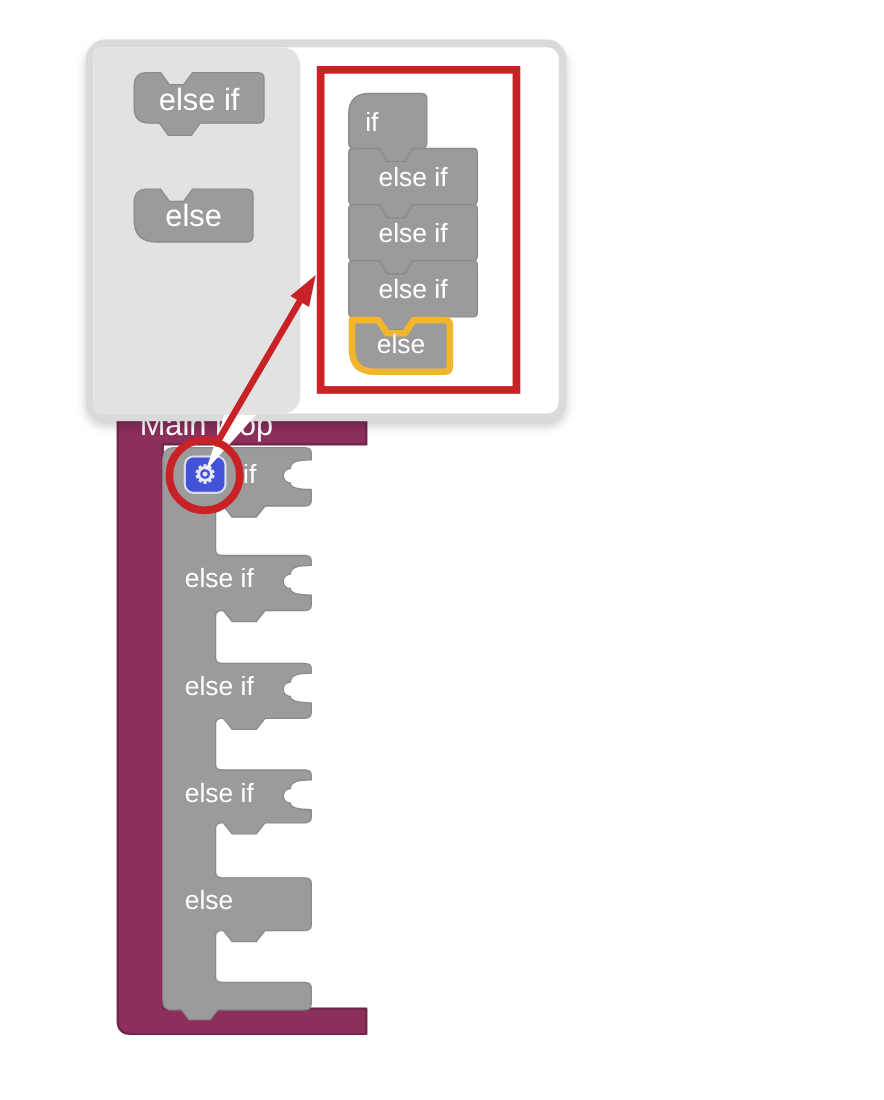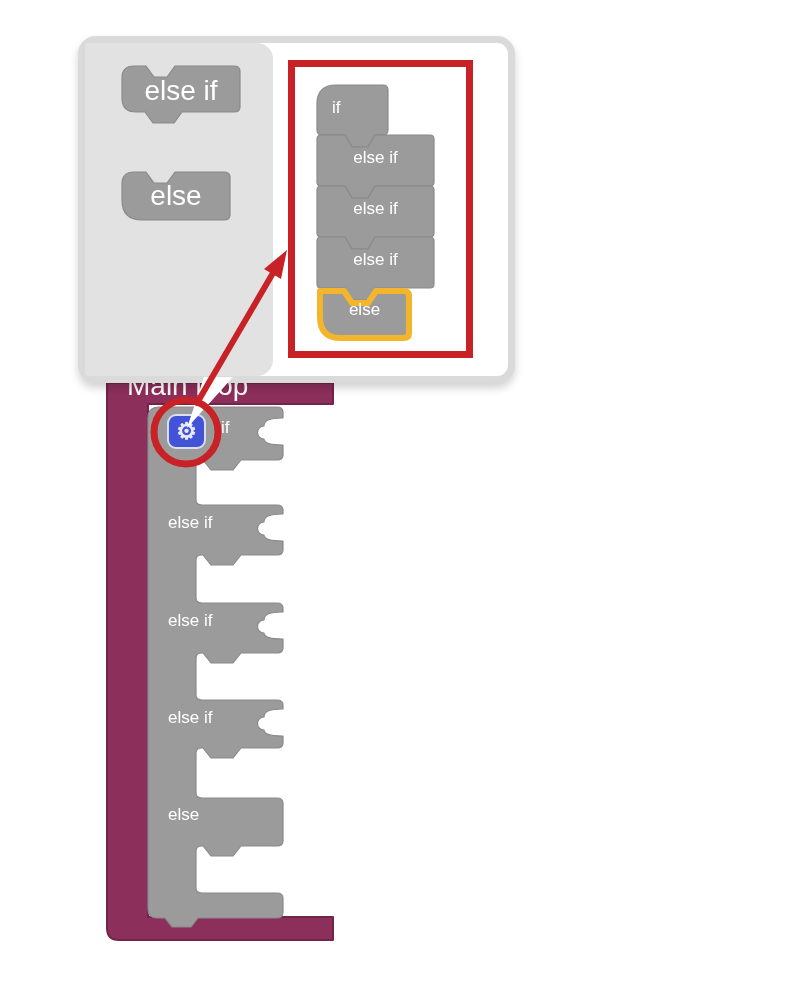--- a/index.html
+++ b/index.html
@@ -4,21 +4,21 @@
 <style>
   html,body{margin:0;padding:0;}
   body{
     width:804px;height:1000px;position:relative;overflow:hidden;
     background:#ffffff;
     font-family:"Liberation Sans", sans-serif;
   }
   .abs{position:absolute;}
   svg{position:absolute;left:0;top:0;overflow:visible;}
   .lbl{
-    position:absolute;color:#ffffff;font-size:17px;line-height:1.1;
+    position:absolute;color:#ffffff;font-size:24px;line-height:1.1;
     white-space:nowrap;pointer-events:none;
   }
   .lbl.center{text-align:center;}
   
   #ws-svg{z-index:1;}
   .ws-lbl{z-index:3;}
   
   #gear{
     z-index:4;left:167px;top:414px;width:39px;height:35px;
     background:#4353d7;border:2px solid #d9def2;border-radius:9px;

